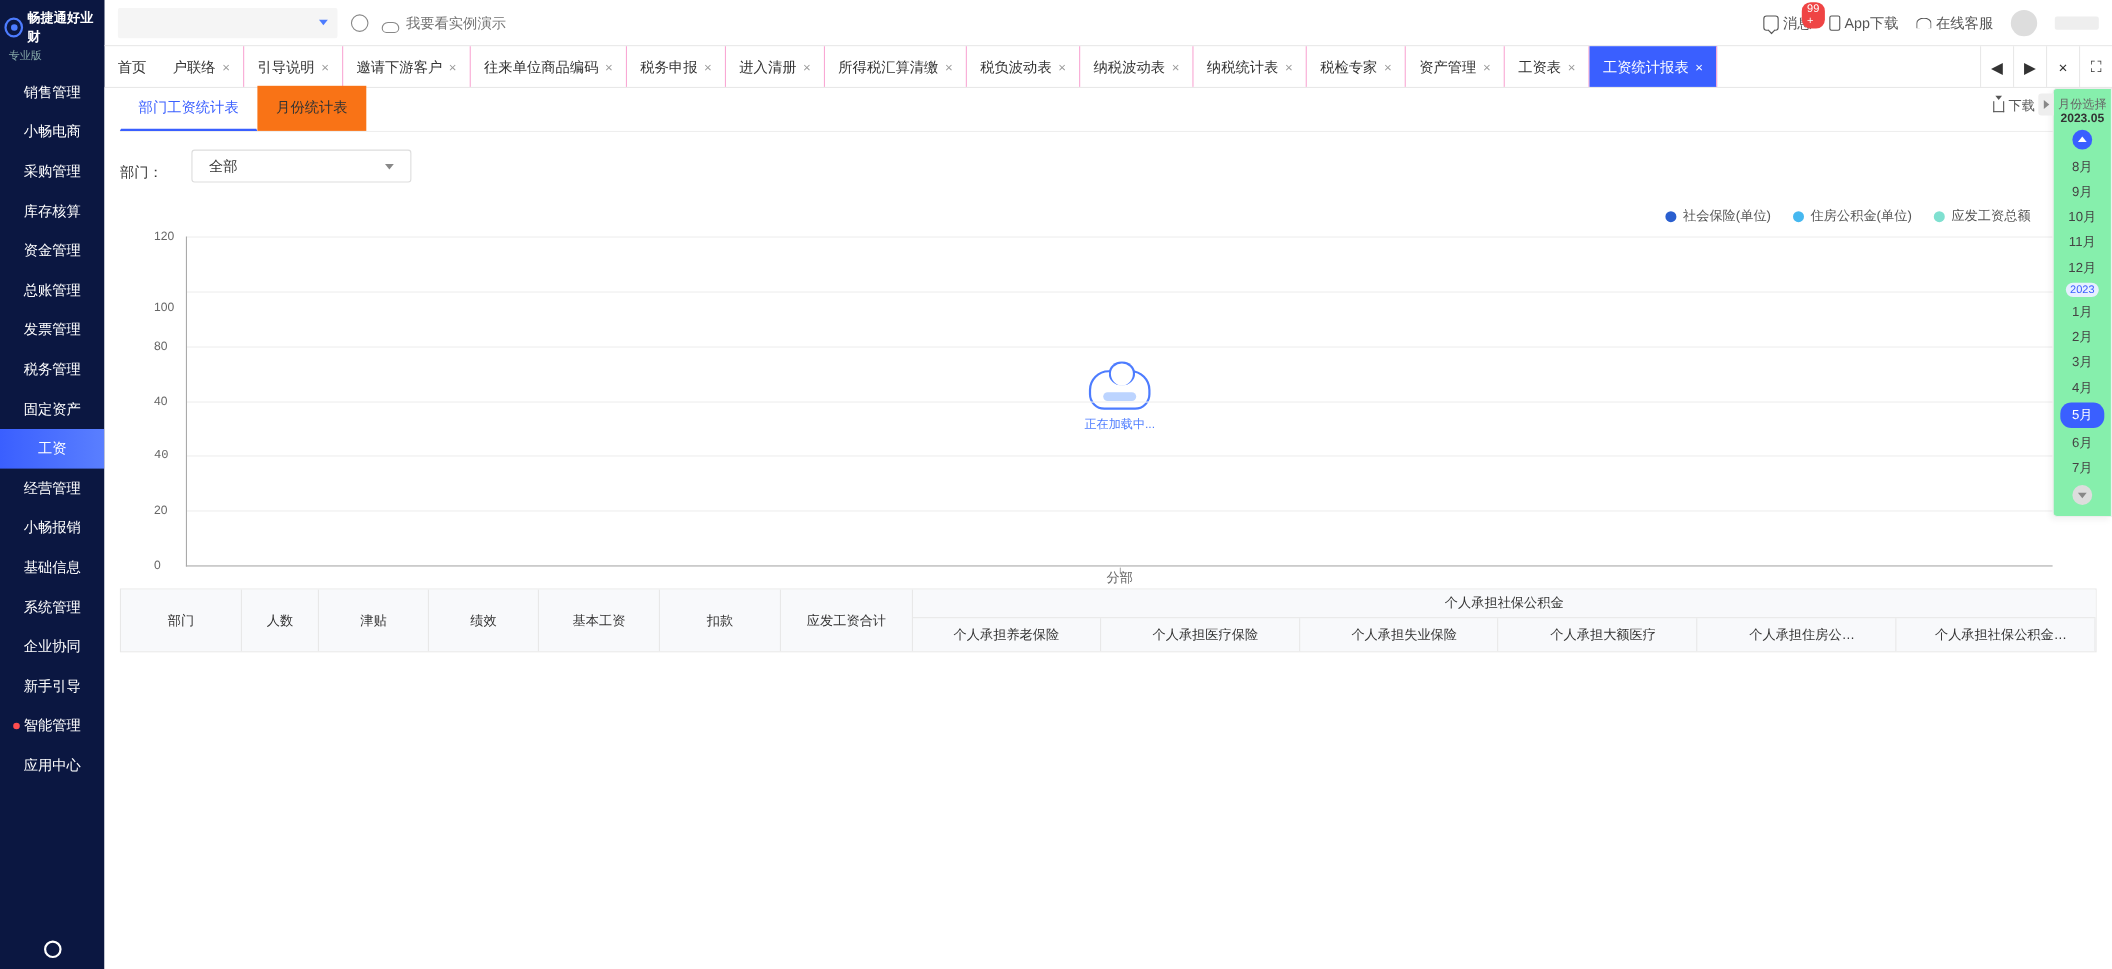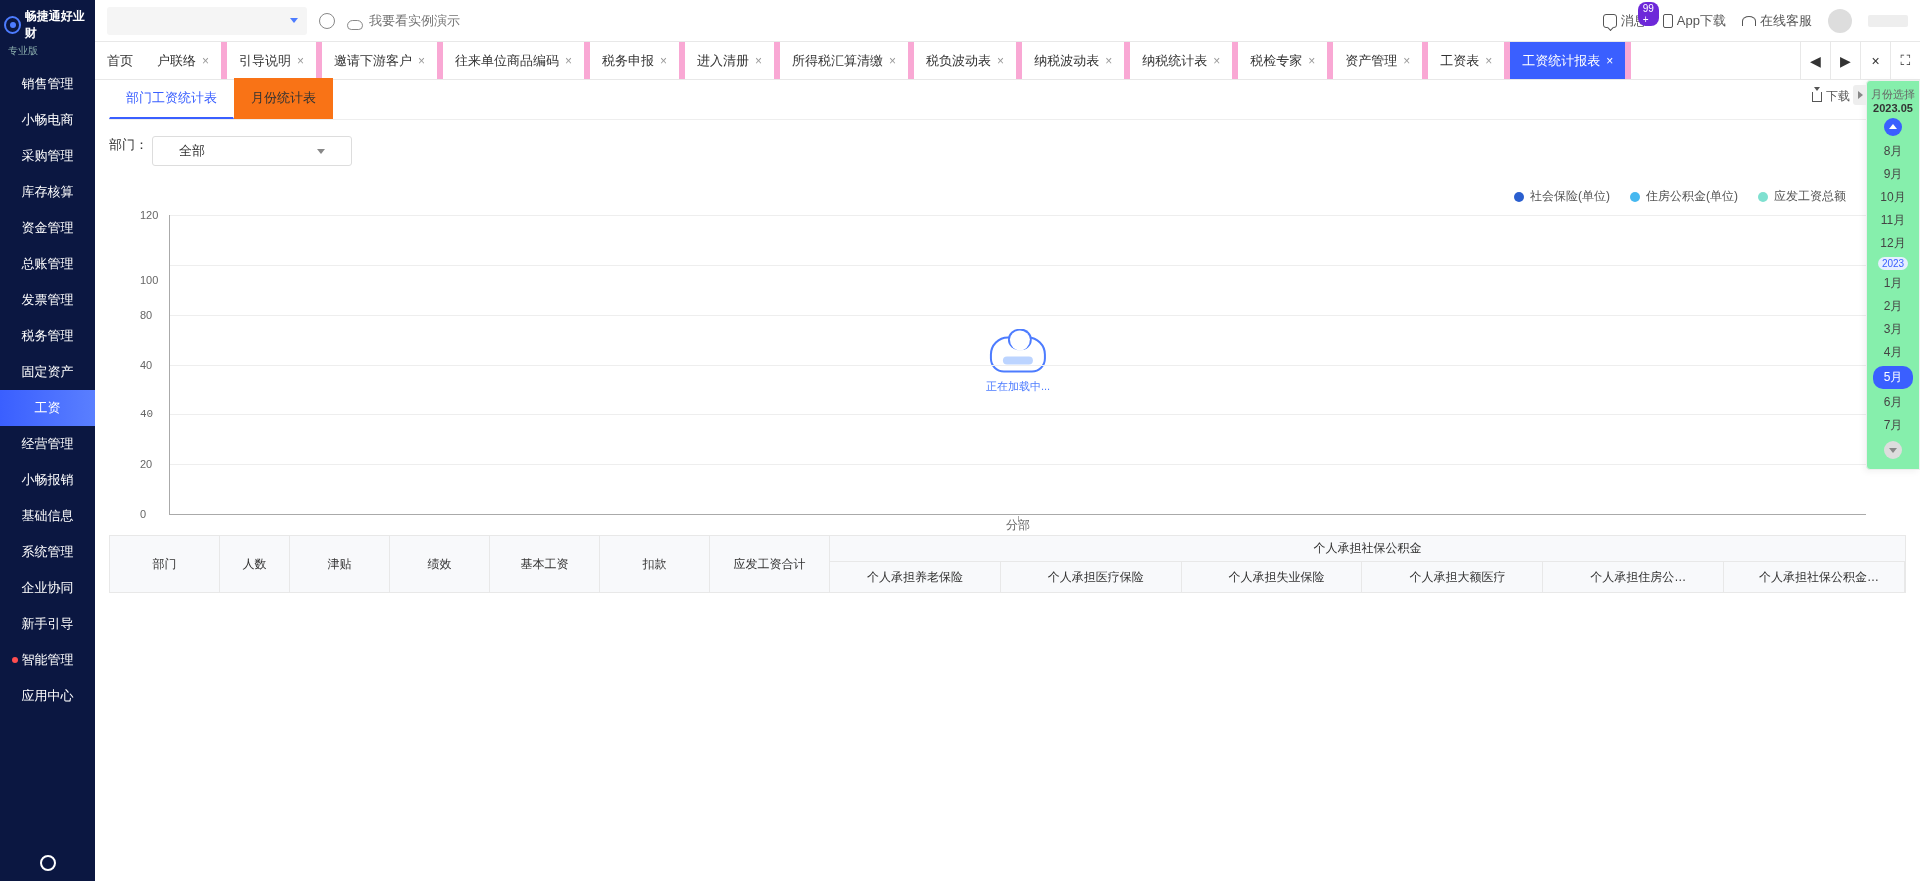--- a/index.html
+++ b/index.html
@@ -18,49 +18,49 @@
 .gear { width:16px; height:16px; border:2px solid #fff; border-radius:50%; position:relative; }
 .main { flex:1; display:flex; flex-direction:column; position:relative; }
 .topbar { height:42px; border-bottom:1px solid #e8e8e8; display:flex; align-items:center; padding:0 12px; gap:12px; }
 .org-select { width:200px; height:28px; border:1px solid transparent; display:flex; align-items:center; justify-content:space-between; padding:0 8px; color:#bbb; background:#f5f5f5; border-radius:3px; }
 .chev-down { width:0; height:0; border-left:4px solid transparent; border-right:4px solid transparent; border-top:5px solid #4d7cff; }
 .top-gear { width:16px; height:16px; border:1.5px solid #888; border-radius:50%; cursor:pointer; }
 .demo-link { display:flex; align-items:flex-end; gap:6px; color:#737373; cursor:pointer; }
 .cloud-ic { width:16px; height:10px; border:1.5px solid #888; border-radius:8px 8px 6px 6px; }
 .topbar-right { margin-left:auto; display:flex; align-items:center; gap:16px; color:#555; }
 .msg-wrap { position:relative; display:flex; align-items:center; gap:4px; cursor:pointer; }
-.badge { position:absolute; top:-10px; right:-12px; background:#6d28d9; color:#fff; font-size:10px; padding:1px 5px; border-radius:8px;margin-left:44px; }
+.badge { position:absolute; top:-10px; right:-12px; background:#ef4444; color:#fff; font-size:10px; padding:1px 5px; border-radius:8px;margin-left:44px; }
 .ic { width:14px; height:14px; display:inline-block; }
 .ic-msg { border:1.5px solid #555; border-radius:3px; position:relative; }
 .ic-msg::after { content:''; position:absolute; width:4px; height:4px; border-right:1.5px solid #555; border-bottom:1.5px solid #555; transform:rotate(45deg); bottom:-3px; left:4px; background:#fff; }
 .ic-phone { border:1.5px solid #555; border-radius:2px; width:10px; height:14px; }
 .ic-headset { border:1.5px solid #555; border-radius:50% 50% 0 0; width:14px; height:10px; border-bottom:none; position:relative; }
 .avatar { width:24px; height:24px; background:#ddd; border-radius:50%; }
 .user-name { width:40px; height:12px; background:#eee; border-radius:2px; }
 .tabbar { height:38px; display:flex; align-items:stretch; border-bottom:1px solid #e8e8e8; }
-.tab { padding:0 12px; display:flex; align-items:center; gap:6px; cursor:pointer; font-size:13px; color:#333; white-space:nowrap; border-right:6px solid #f9a8d4; }
+.tab { padding:0 12px; display:flex; align-items:center; gap:6px; cursor:pointer; font-size:13px; color:#333; white-space:nowrap; border-right:1px solid #f9a8d4; }
 .tab:first-child { border-right:none; }
 .tab .close { color:#999; font-size:12px; }
 .tab.active { background:#3a5fff; color:#fff; }
 .tab.active .close { color:#fff; }
 .tab-ctrl { width:30px; display:flex; align-items:center; justify-content:center; border-left:1px solid #e8e8e8; cursor:pointer; color:#333; font-size:14px; }
 .tab-ctrl.scroll-left { margin-left:auto; }
 .content { flex:1; position:relative; background:#fff; padding:0 14px; display:flex; flex-direction:column; }
 .subtabs { display:flex; height:40px; align-items:end; gap:0; border-bottom:1px solid #eee; position:relative; }
 .subtab { padding:10px 16px; cursor:pointer; font-size:13px; border:1px solid transparent; }
 .subtab.active { color:#3a5fff; border-bottom:2px solid #3a5fff; }
 .subtab:not(.active) { background:#f97316; }
 .toolbar-actions { position:absolute; right:0; top:8px; display:flex; gap:16px; color:#555; font-size:12px; }
 .act { display:flex; align-items:center; gap:4px; cursor:pointer; }
 .ic-download { width:10px; height:10px; border:1px solid #555; border-top:none; position:relative; }
 .ic-download::after { content:''; position:absolute; width:0; height:0; border-left:3px solid transparent; border-right:3px solid transparent; border-top:4px solid #555; left:1px; top:-5px; }
 .ic-refresh { width:12px; height:12px; border:1.5px solid #555; border-radius:50%; border-top-color:transparent; position:relative; }
-.filter-row { padding:16px 0; display:flex; align-items:flex-start; gap:4px; }
+.filter-row { padding:16px 0; display:flex; align-items:flex-end; gap:26px; }
 .filter-label { font-size:13px; }
-.filter-select { width:200px; height:30px; border:1px solid #ddd; border-radius:3px; display:flex; align-items:center; justify-content:space-between; padding:0 26px; cursor:pointer; }
+.filter-select { width:200px; height:30px; border:1px solid #ddd; border-radius:3px; display:flex; align-items:center; justify-content:space-between; padding:0 15px; cursor:pointer; }
 .chart-area { flex:0 0 auto; position:relative; padding:0 20px 20px; }
 .legend { display:flex; gap:20px; justify-content:flex-end; padding:6px 40px 10px; font-size:12px; color:#555; }
 .lg-item { display:flex; align-items:center; gap:6px; }
 .lg-dot { width:10px; height:10px; border-radius:50%; }
 .chart-box { position:relative; height:300px; margin-left:40px; margin-right:20px; border-left:1px solid #aaa; border-bottom:1px solid #aaa; }
 .y-tick { position:absolute; left:-30px; font-size:11px; color:#666; transform:translateY(-50%); }
 .grid-line { position:absolute; left:0; right:0; border-top:1px solid #eee; }
 .x-label { position:absolute; bottom:-20px; left:50%; transform:translateX(-50%); font-size:12px; color:#666; }
 .chart-tick { position:absolute; bottom:-8px; left:50%; width:1px; height:6px; background:#aaa; }
 .loading { position:absolute; top:50%; left:50%; transform:translate(-50%,-50%); text-align:center; color:#4d7cff; font-size:11px; }

